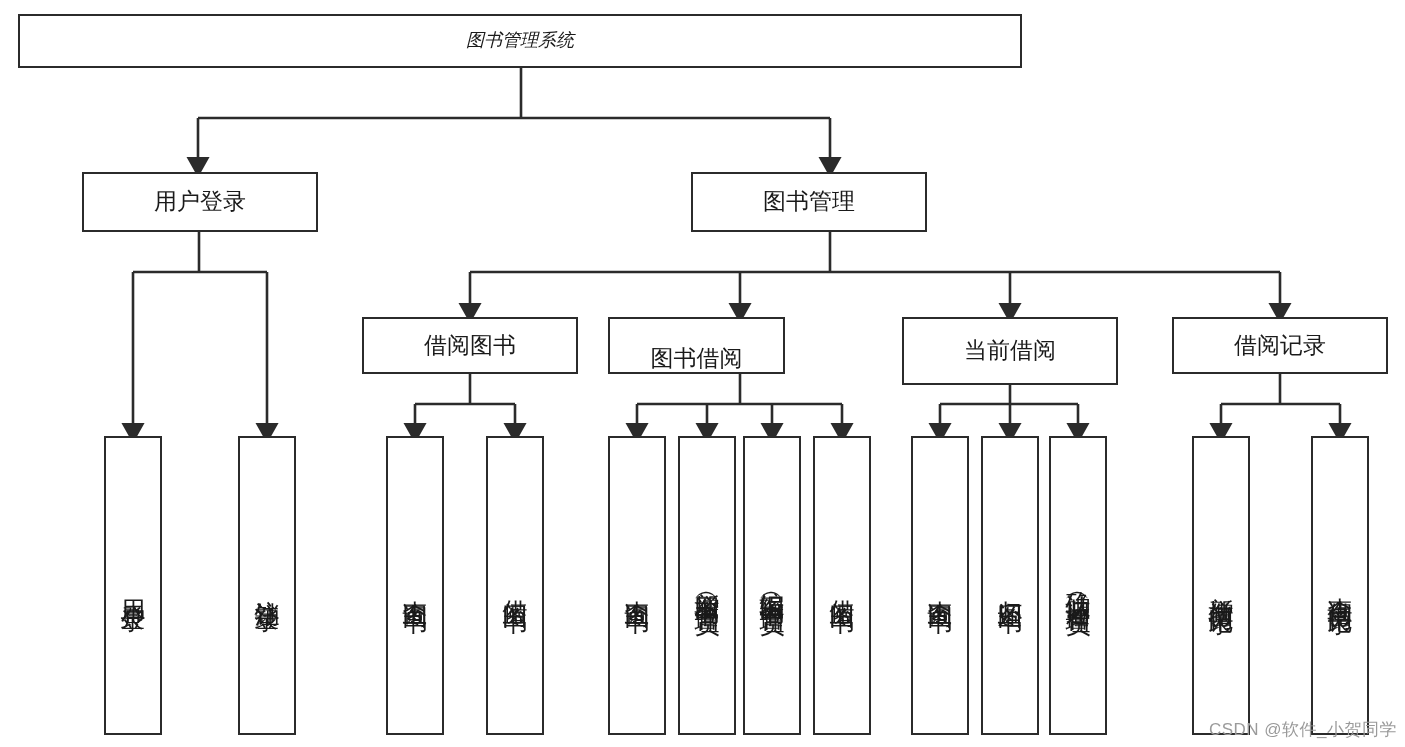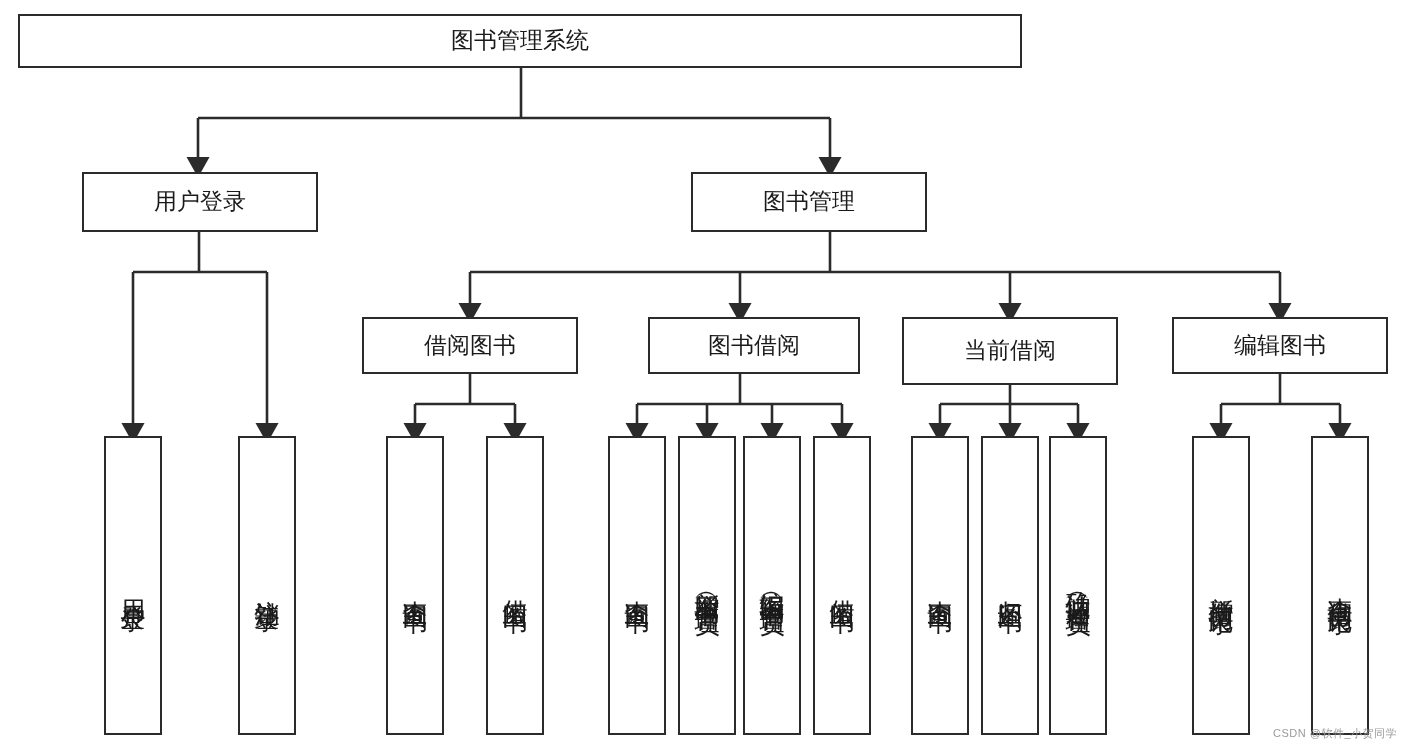--- a/index.html
+++ b/index.html
@@ -22,41 +22,41 @@
     justify-content:center;
     color:#1a1a1a;
   }
   .node .label{
     text-align:center;
     line-height:1.18;
     white-space:pre;
     color:#1a1a1a;
   }
   .node.h .label{font-size:23px;}
-  .node.root .label{font-size:23px;}
+  .node.root .label{font-size:18px;font-style:italic;}
 
   
   .node.v{
     align-items:center;
     justify-content:center;
   }
   .node.v .label{
     writing-mode:vertical-rl;
     text-orientation:upright;
     font-size:25px;
     letter-spacing:3px;
     line-height:1;
     white-space:nowrap;
   }
 
   .watermark{
     position:absolute;
     right:8px;
     bottom:6px;
-    font-size:11px;
+    font-size:17px;
     color:#9a9a9a;
     letter-spacing:0.5px;
     white-space:nowrap;
     pointer-events:none;
   }
 </style>
 </head>
 <body>
 
 <div id="canvas">
@@ -118,28 +118,28 @@
   <div class="node h" style="left:82px;top:172px;width:236px;height:60px;">
     <span class="label">用户登录</span>
   </div>
   <div class="node h" style="left:691px;top:172px;width:236px;height:60px;">
     <span class="label">图书管理</span>
   </div>
 
   <div class="node h" style="left:362px;top:317px;width:216px;height:57px;">
     <span class="label">借阅图书</span>
   </div>
-  <div class="node h" style="left:648px;top:317px;width:212px;height:57px;">
+  <div class="node h" style="left:608px;top:317px;width:177px;height:57px;align-items:flex-end;">
     <span class="label">图书借阅</span>
   </div>
   <div class="node h" style="left:902px;top:317px;width:216px;height:68px;">
     <span class="label">当前借阅</span>
   </div>
   <div class="node h" style="left:1172px;top:317px;width:216px;height:57px;">
-    <span class="label">编辑图书</span>
+    <span class="label">借阅记录</span>
   </div>
 
   <div class="node v" style="left:104px;top:436px;width:58px;height:299px;">
     <span class="label">用户登录</span>
   </div>
   <div class="node v" style="left:238px;top:436px;width:58px;height:299px;">
     <span class="label">注销登录</span>
   </div>
 
   <div class="node v" style="left:386px;top:436px;width:58px;height:299px;">

